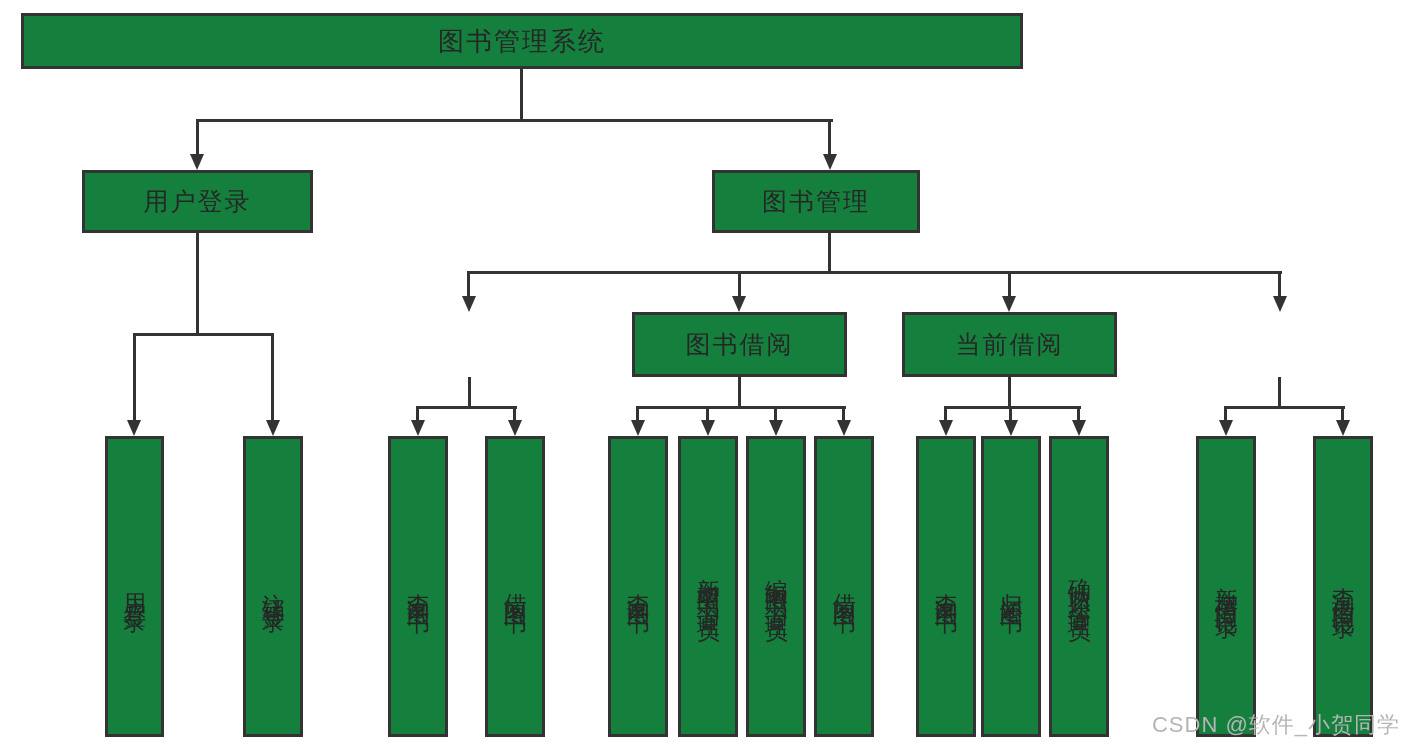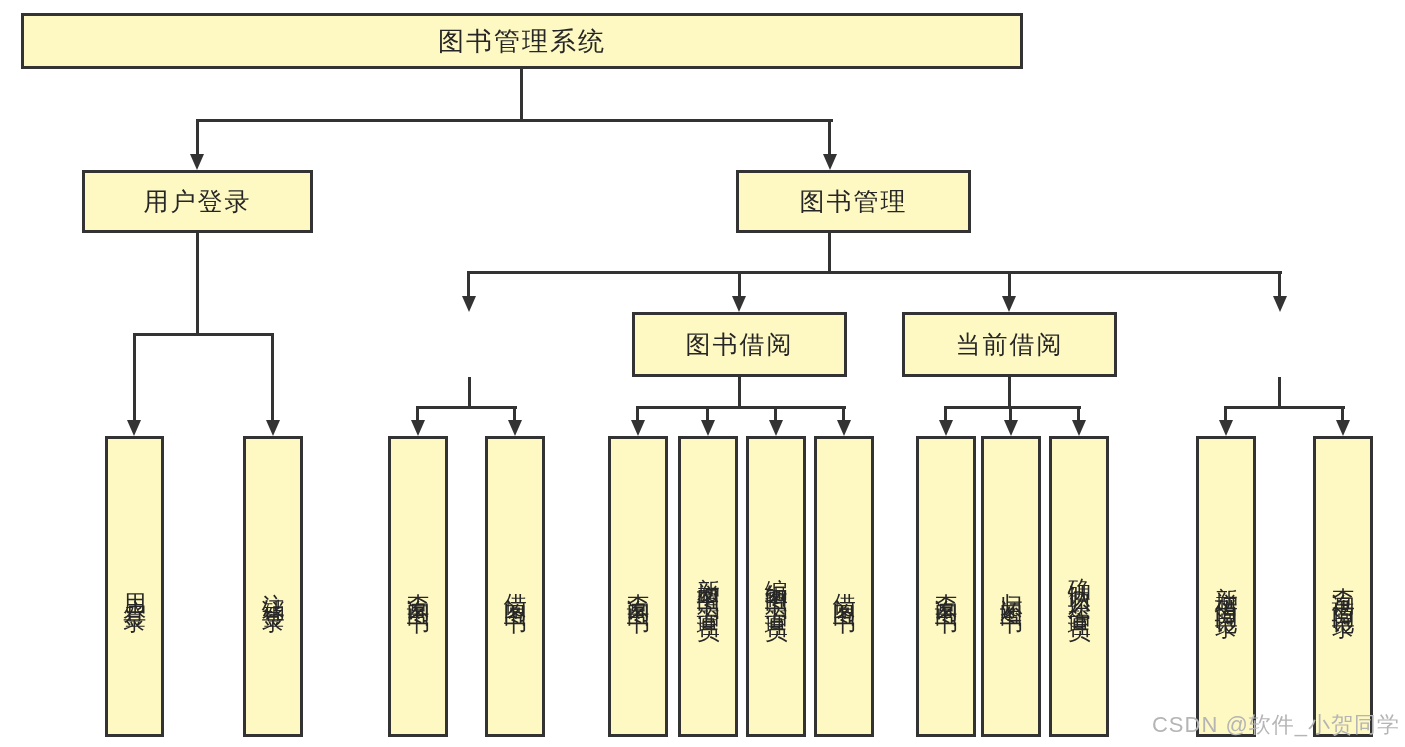--- a/index.html
+++ b/index.html
@@ -9,21 +9,21 @@
     --background:#ffffff;
   }
   html,body{margin:0;padding:0;}
   body{background:#fff;font-family:"Liberation Sans",sans-serif;}
   #stage{
     position:relative;width:1405px;height:747px;
     background:var(--background);overflow:hidden;
   }
   .box{
     position:absolute;box-sizing:border-box;
-    border:3px solid var(--line);background:#fef9c3;
+    border:3px solid var(--line);background:#15803d;
     display:flex;align-items:center;justify-content:center;
     color:var(--text);
   }
   .box.h span{font-size:25px;letter-spacing:2px;white-space:nowrap;}
   .box.root span{font-size:26px;}
   .box.v span{
     writing-mode:vertical-rl;text-orientation:mixed;
     font-size:23px;letter-spacing:6px;line-height:1.2;white-space:nowrap;
   }
   .vline{position:absolute;width:3px;background:var(--line);}
@@ -50,21 +50,21 @@
   <div class="vline" style="left:520px;top:68px;height:53px"></div>
   <div class="hline" style="left:196px;top:119px;width:637px"></div>
   <div class="vline" style="left:196px;top:119px;height:40px"></div>
   <div class="arr" style="left:190px;top:154px"></div>
   <div class="vline" style="left:828px;top:119px;height:40px"></div>
   <div class="arr" style="left:823px;top:154px"></div>
 
   <div class="box h" style="left:82px;top:170px;width:231px;height:63px">
     <span>用户登录</span>
   </div>
-  <div class="box h" style="left:736px;top:170px;width:235px;height:63px">
+  <div class="box h" style="left:712px;top:170px;width:208px;height:63px">
     <span>图书管理</span>
   </div>
 
   <div class="vline" style="left:196px;top:232px;height:104px"></div>
   <div class="hline" style="left:133px;top:333px;width:141px"></div>
   <div class="vline" style="left:133px;top:333px;height:89px"></div>
   <div class="arr" style="left:127px;top:420px"></div>
   <div class="vline" style="left:271px;top:333px;height:89px"></div>
   <div class="arr" style="left:266px;top:420px"></div>
 

